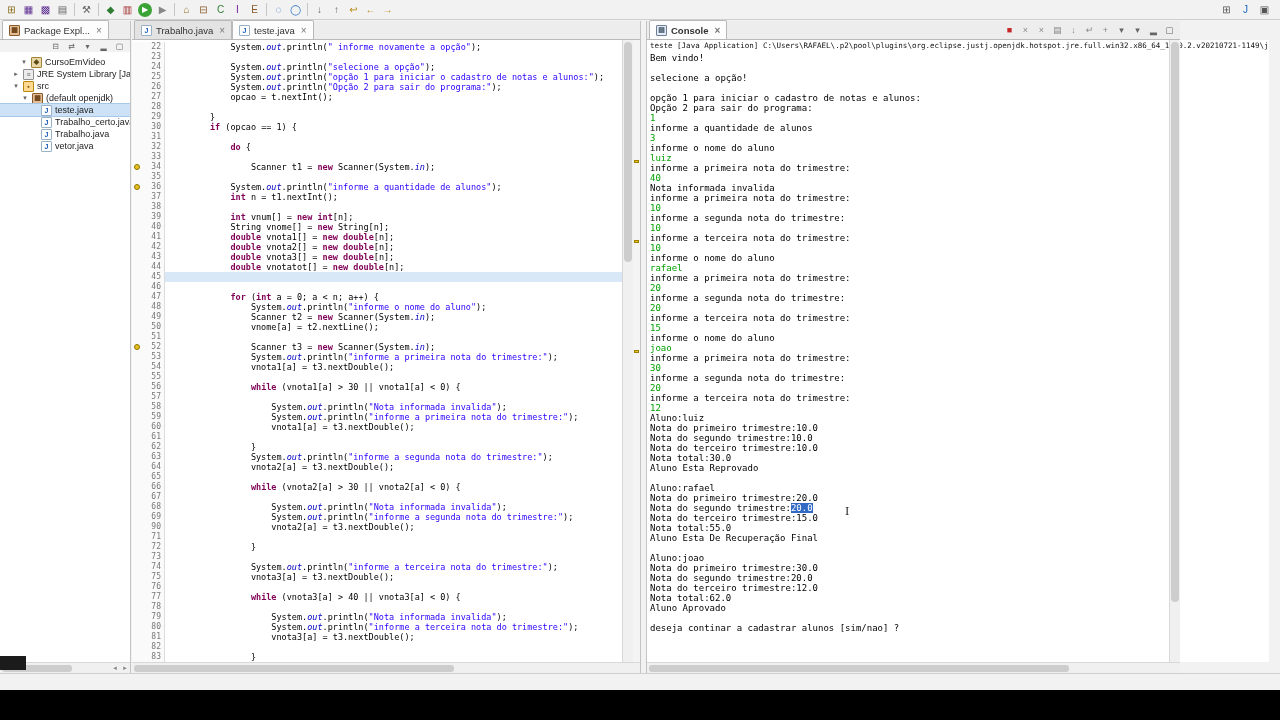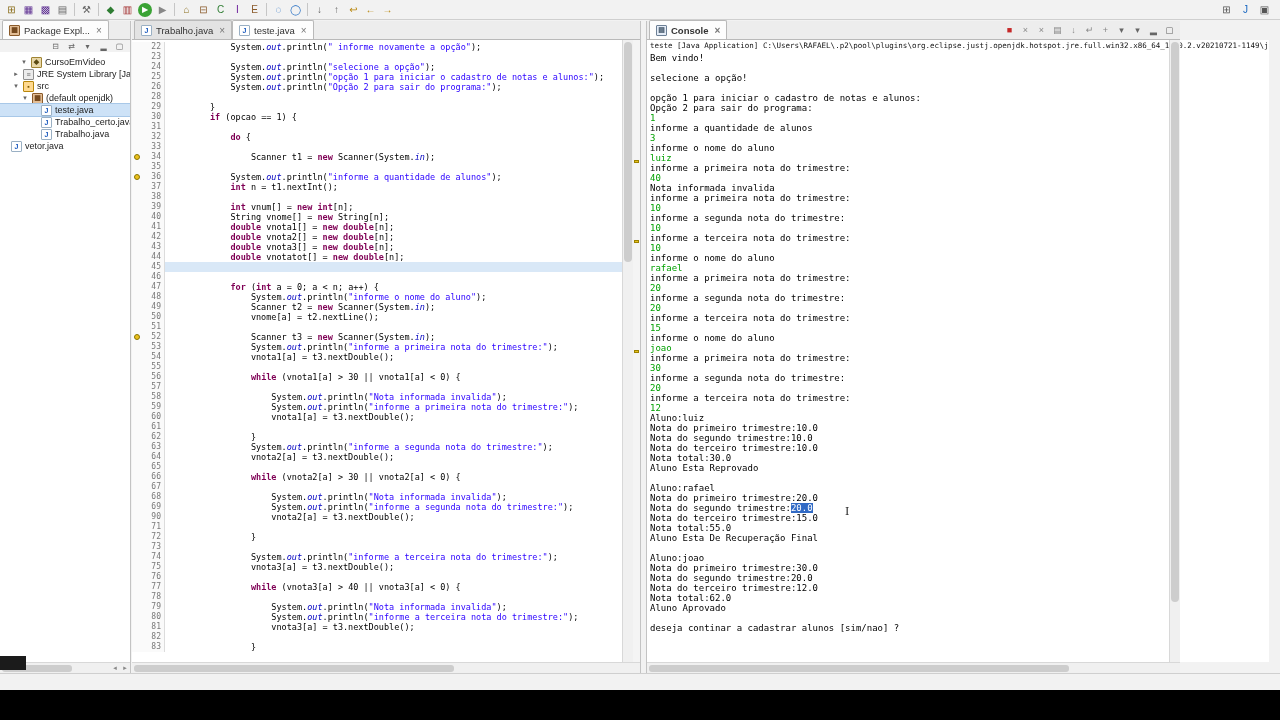--- a/index.html
+++ b/index.html
@@ -180,21 +180,21 @@
         <div class="trow" style="padding-left: 30px;">
           <span class="arr"></span>
           <span class="ticon ticon-java-file">J</span>
           <span>Trabalho_certo.java</span>
         </div>
         <div class="trow" style="padding-left: 30px;">
           <span class="arr"></span>
           <span class="ticon ticon-java-file">J</span>
           <span>Trabalho.java</span>
         </div>
-        <div class="trow" style="">
+        <div class="trow" style="padding-left: 30px;">
           <span class="arr"></span>
           <span class="ticon ticon-java-file">J</span>
           <span>vetor.java</span>
         </div>
       </div>
     <div class="hscroll">
       <div class="hthumb" style="width:70px"></div>
       <span class="harrow" style="margin-left:auto">◂</span>
       <span class="harrow">▸</span>
     </div>
@@ -212,20 +212,21 @@
           <span>teste.java</span>
           <span class="tclose">×</span>
         </div>
       </div>
     <div class="code">
         <div class="cl"><span class="mk"></span><span class="ln">22</span><span class="tx">            System.<span class="fld">out</span>.println(<span class="str">" informe novamente a opção"</span>);</span></div>
         <div class="cl"><span class="mk"></span><span class="ln">23</span><span class="tx">&nbsp;</span></div>
         <div class="cl"><span class="mk"></span><span class="ln">24</span><span class="tx">            System.<span class="fld">out</span>.println(<span class="str">"selecione a opção"</span>);</span></div>
         <div class="cl"><span class="mk"></span><span class="ln">25</span><span class="tx">            System.<span class="fld">out</span>.println(<span class="str">"opção 1 para iniciar o cadastro de notas e alunos:"</span>);</span></div>
         <div class="cl"><span class="mk"></span><span class="ln">26</span><span class="tx">            System.<span class="fld">out</span>.println(<span class="str">"Opção 2 para sair do programa:"</span>);</span></div>
+        <div class="cl"><span class="mk"></span><span class="ln">27</span><span class="tx">            opcao = t.nextInt();</span></div>
         <div class="cl"><span class="mk"></span><span class="ln">28</span><span class="tx">&nbsp;</span></div>
         <div class="cl"><span class="mk"></span><span class="ln">29</span><span class="tx">        }</span></div>
         <div class="cl"><span class="mk"></span><span class="ln">30</span><span class="tx">        <span class="kw">if</span> (opcao == 1) {</span></div>
         <div class="cl"><span class="mk"></span><span class="ln">31</span><span class="tx">&nbsp;</span></div>
         <div class="cl"><span class="mk"></span><span class="ln">32</span><span class="tx">            <span class="kw">do</span> {</span></div>
         <div class="cl"><span class="mk"></span><span class="ln">33</span><span class="tx">&nbsp;</span></div>
         <div class="cl"><span class="mk"><span class="bulb"></span></span><span class="ln">34</span><span class="tx">                Scanner t1 = <span class="kw">new</span> Scanner(System.<span class="fld">in</span>);</span></div>
         <div class="cl"><span class="mk"></span><span class="ln">35</span><span class="tx">&nbsp;</span></div>
         <div class="cl"><span class="mk"><span class="bulb"></span></span><span class="ln">36</span><span class="tx">            System.<span class="fld">out</span>.println(<span class="str">"informe a quantidade de alunos"</span>);</span></div>
         <div class="cl"><span class="mk"></span><span class="ln">37</span><span class="tx">            <span class="kw">int</span> n = t1.nextInt();</span></div>

